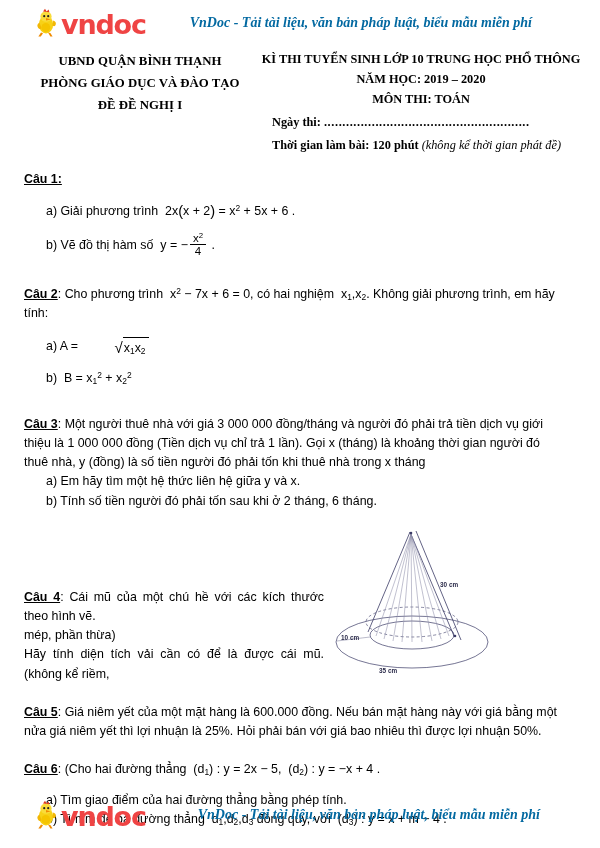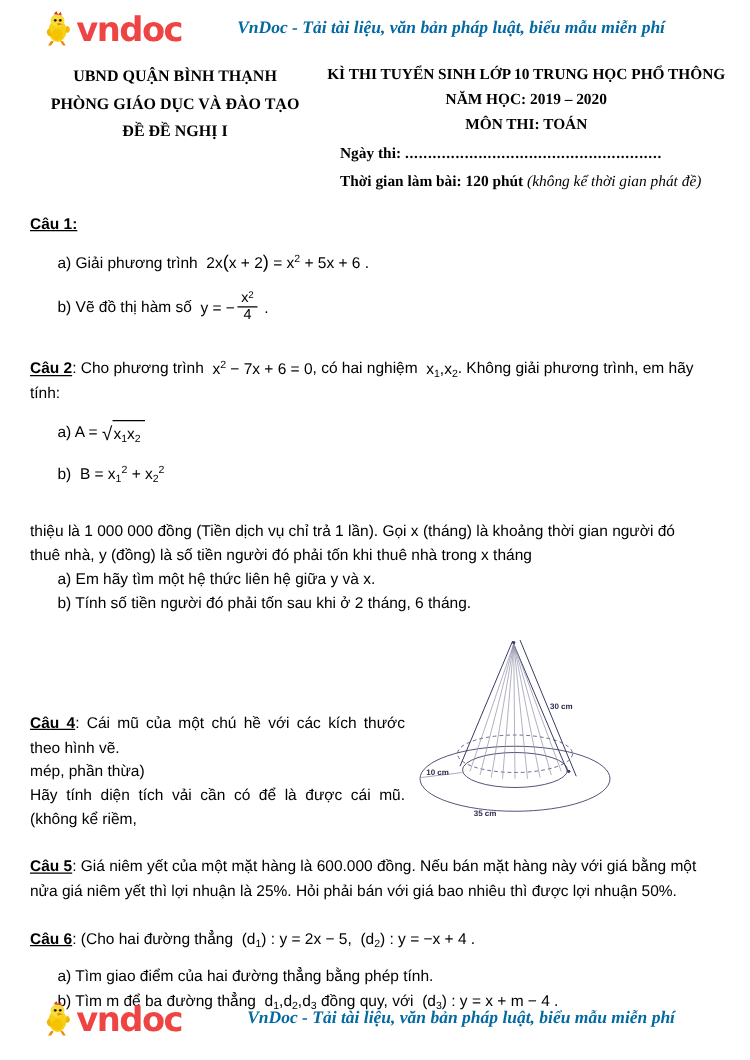--- a/index.html
+++ b/index.html
@@ -153,20 +153,21 @@
     display: block;
     border-top: 1.1px solid #000;
     padding: 0 3px;
     font-size: 11.5px;
   }
 
   .sqrt {
     display: inline-block;
     white-space: nowrap;
     vertical-align: middle;
+    margin-left: 33px;
   }
   .sqrt .rad { font-size: 15px; position: relative; top: 1px; }
   .sqrt .under {
     border-top: 1.1px solid #000;
     padding: 1px 3px 0 1px;
     display: inline-block;
   }
 
   
   .q4-row { display: flex; align-items: flex-end; }
@@ -279,20 +280,23 @@
       </div>
       <div class="spacer-sm"></div>
       <div class="q-sub">
         <span class="m">b)&nbsp; B&nbsp;=&nbsp;x<sub>1</sub><sup>2</sup>&nbsp;+&nbsp;x<sub>2</sub><sup>2</sup></span>
       </div>
     </div>
 
     <div class="spacer-lg"></div>
 
     <div class="q-block">
+      <div class="q-line">
+        <span class="q-label">Câu 3</span><span>: Một người thuê nhà với giá 3 000 000 đồng/tháng và người đó phải trả tiền dịch vụ giới</span>
+      </div>
       <div class="q-line">thiệu là 1 000 000 đồng (Tiền dịch vụ chỉ trả 1 lần). Gọi x (tháng) là khoảng thời gian người đó</div>
       <div class="q-line">thuê nhà, y (đồng) là số tiền người đó phải tốn khi thuê nhà trong x tháng</div>
       <div class="q-sub">a) Em hãy tìm một hệ thức liên hệ giữa y và x.</div>
       <div class="q-sub">b) Tính số tiền người đó phải tốn sau khi ở 2 tháng, 6 tháng.</div>
     </div>
 
     <div class="spacer-md"></div>
 
     <div class="q-block q4-row">
       <div class="q4-text">

